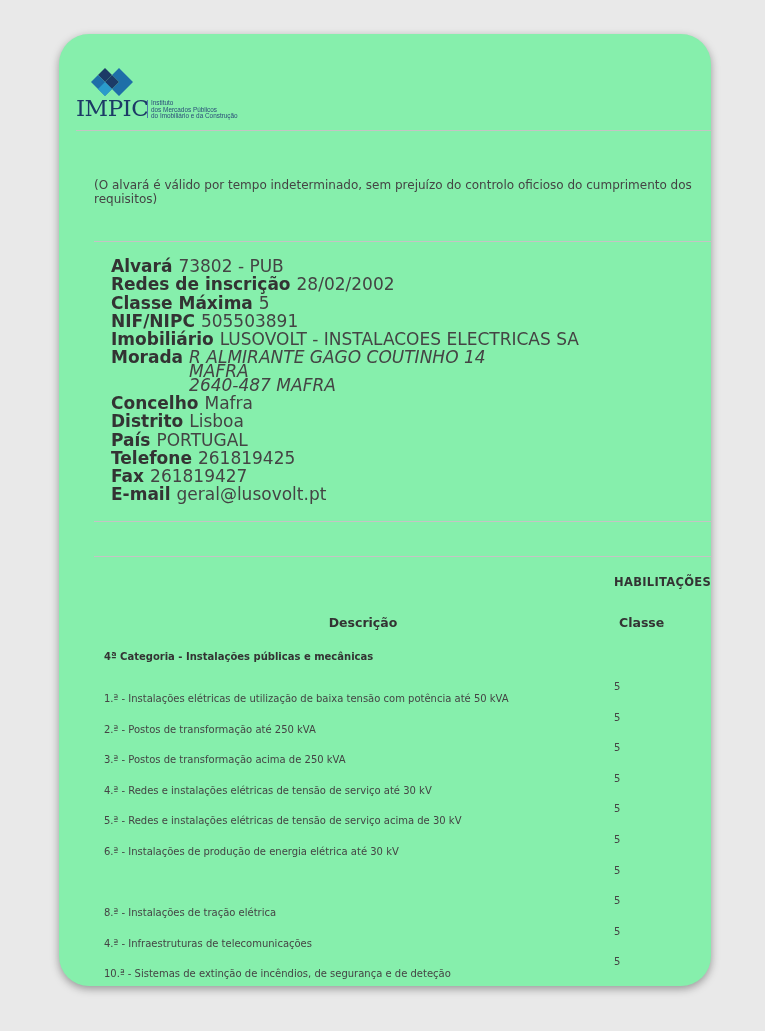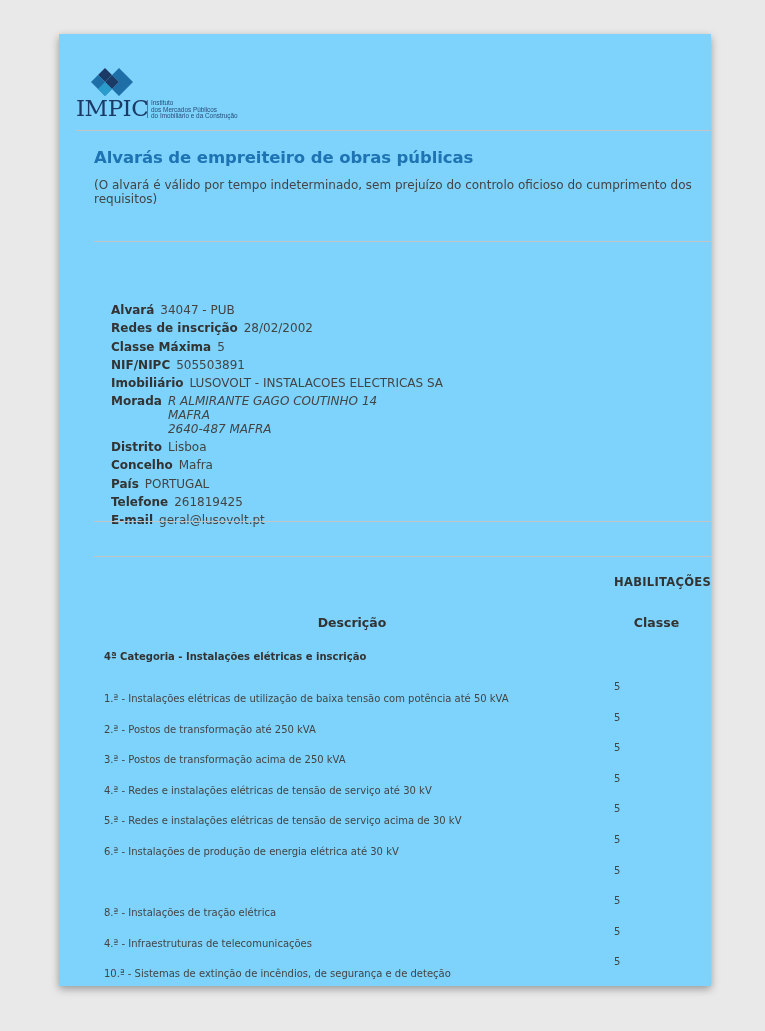--- a/index.html
+++ b/index.html
@@ -7,23 +7,24 @@
     width: 765px; height: 1031px;
     background: #e9e9e9;
     font-family: "DejaVu Sans", sans-serif;
     position: relative;
     overflow: hidden;
   }
   .page {
     position: absolute;
     left: 59px; top: 34px;
     width: 652px; height: 952px;
-    background: #7dd3fc;
+    background: #86efac;
     box-shadow: 0 3px 8px rgba(0,0,0,0.35);
     overflow: hidden;
+    border-radius: 30px;
   }
   .logo {
     position: absolute; left: 16px; top: 34px;
     width: 170px; height: 56px;
   }
   .logo-mark { position: absolute; left: 14px; top: 0; }
   .logo-word {
     position: absolute; left: 1px; top: 28px;
     font-family: "DejaVu Serif", serif;
     font-size: 23px; color: #1c3a66; letter-spacing: -0.5px;
@@ -46,38 +47,38 @@
   .title {
     position: absolute; left: 35px; top: 114px;
     font-size: 16.5px; font-weight: bold; color: #1e73b3;
     white-space: nowrap; letter-spacing: -0.1px;
   }
   .subtitle {
     position: absolute; left: 35px; top: 144px; width: 615px;
     font-size: 12px; line-height: 14px; color: #444;
   }
   .hr { position: absolute; left: 35px; width: 617px; height: 1px; background: #c4c4c4; }
-  .details { position: absolute; left: 52px; top: 225px; font-size: 12px; color: #444; margin-top: 44px; }
+  .details { position: absolute; left: 52px; top: 225px; font-size: 17px; color: #444; }
   .drow { display: flex; align-items: flex-start; height: 18.3px; line-height: 15px; }
   .drow .lbl { font-weight: bold; color: #333; margin-right: 6px; white-space: nowrap; }
   .drow .val { white-space: nowrap; }
   .drow.multi { height: auto; margin-bottom: 3.5px; }
   .drow.multi .val div { line-height: 14px; font-style: italic; }
   .hab-title {
     position: absolute; left: 35px; width: 617px; top: 541px;
     text-align: right; font-size: 11.5px; font-weight: bold; color: #333;
     letter-spacing: 0.3px;
   }
   .th-desc {
-    position: absolute; left: 38px; width: 510px; top: 581px;
+    position: absolute; left: 49px; width: 510px; top: 581px;
     text-align: center; font-size: 12.5px; font-weight: bold; color: #333;
   }
   .th-classe {
     position: absolute; left: 560px; width: 75px; top: 581px;
-    text-align: center; font-size: 12.5px; font-weight: bold; color: #333;
+    text-align: left; font-size: 12.5px; font-weight: bold; color: #333;
   }
   .category {
     position: absolute; left: 45px; top: 617px;
     font-size: 10px; font-weight: bold; color: #333; white-space: nowrap;
   }
   .rows { position: absolute; left: 45px; top: 647px; width: 600px; }
   .row { position: relative; height: 30.6px; font-size: 10px; color: #444; }
   .row .desc { position: absolute; left: 0; top: 12px; white-space: nowrap; }
   .row .cls { position: absolute; left: 510px; top: 0; }
 </style>
@@ -98,29 +99,28 @@
     <div class="logo-sep"></div>
     <div class="logo-sub">
       <div>Instituto</div>
       <div>dos Mercados Públicos</div>
       <div>do Imobiliário e da Construção</div>
     </div>
   </div>
 
   <div class="hr-top"></div>
 
-  <div class="title">Alvarás de empreiteiro de obras públicas</div>
   <div class="subtitle">(O alvará é válido por tempo indeterminado, sem prejuízo do controlo oficioso do cumprimento dos requisitos)</div>
 
   <div class="hr" style="top:207px"></div>
 
   <div class="details">
     <div class="drow">
       <span class="lbl">Alvará</span>
-      <span class="val">34047 - PUB</span>
+      <span class="val">73802 - PUB</span>
     </div>
     <div class="drow">
       <span class="lbl">Redes de inscrição</span>
       <span class="val">28/02/2002</span>
     </div>
     <div class="drow">
       <span class="lbl">Classe Máxima</span>
       <span class="val">5</span>
     </div>
     <div class="drow">
@@ -133,48 +133,52 @@
     </div>
     <div class="drow multi">
       <span class="lbl">Morada</span>
       <span class="val">
         <div>R ALMIRANTE GAGO COUTINHO 14</div>
         <div>MAFRA</div>
         <div>2640-487 MAFRA</div>
       </span>
     </div>
     <div class="drow">
+      <span class="lbl">Concelho</span>
+      <span class="val">Mafra</span>
+    </div>
+    <div class="drow">
       <span class="lbl">Distrito</span>
       <span class="val">Lisboa</span>
     </div>
     <div class="drow">
-      <span class="lbl">Concelho</span>
-      <span class="val">Mafra</span>
-    </div>
-    <div class="drow">
       <span class="lbl">País</span>
       <span class="val">PORTUGAL</span>
     </div>
     <div class="drow">
       <span class="lbl">Telefone</span>
       <span class="val">261819425</span>
+    </div>
+    <div class="drow">
+      <span class="lbl">Fax</span>
+      <span class="val">261819427</span>
     </div>
     <div class="drow">
       <span class="lbl">E-mail</span>
       <span class="val">geral@lusovolt.pt</span>
     </div>
   </div>
 
   <div class="hr" style="top:487px"></div>
   <div class="hr" style="top:522px"></div>
 
   <div class="hab-title">HABILITAÇÕES</div>
   <div class="th-desc">Descrição</div>
   <div class="th-classe">Classe</div>
-  <div class="category">4ª Categoria - Instalações elétricas e inscrição</div>
+  <div class="category">4ª Categoria - Instalações públicas e mecânicas</div>
 
   <div class="rows">
     <div class="row">
         <span class="desc">1.ª - Instalações elétricas de utilização de baixa tensão com potência até 50 kVA</span>
         <span class="cls">5</span>
       </div>
     <div class="row">
         <span class="desc">2.ª - Postos de transformação até 250 kVA</span>
         <span class="cls">5</span>
       </div>

